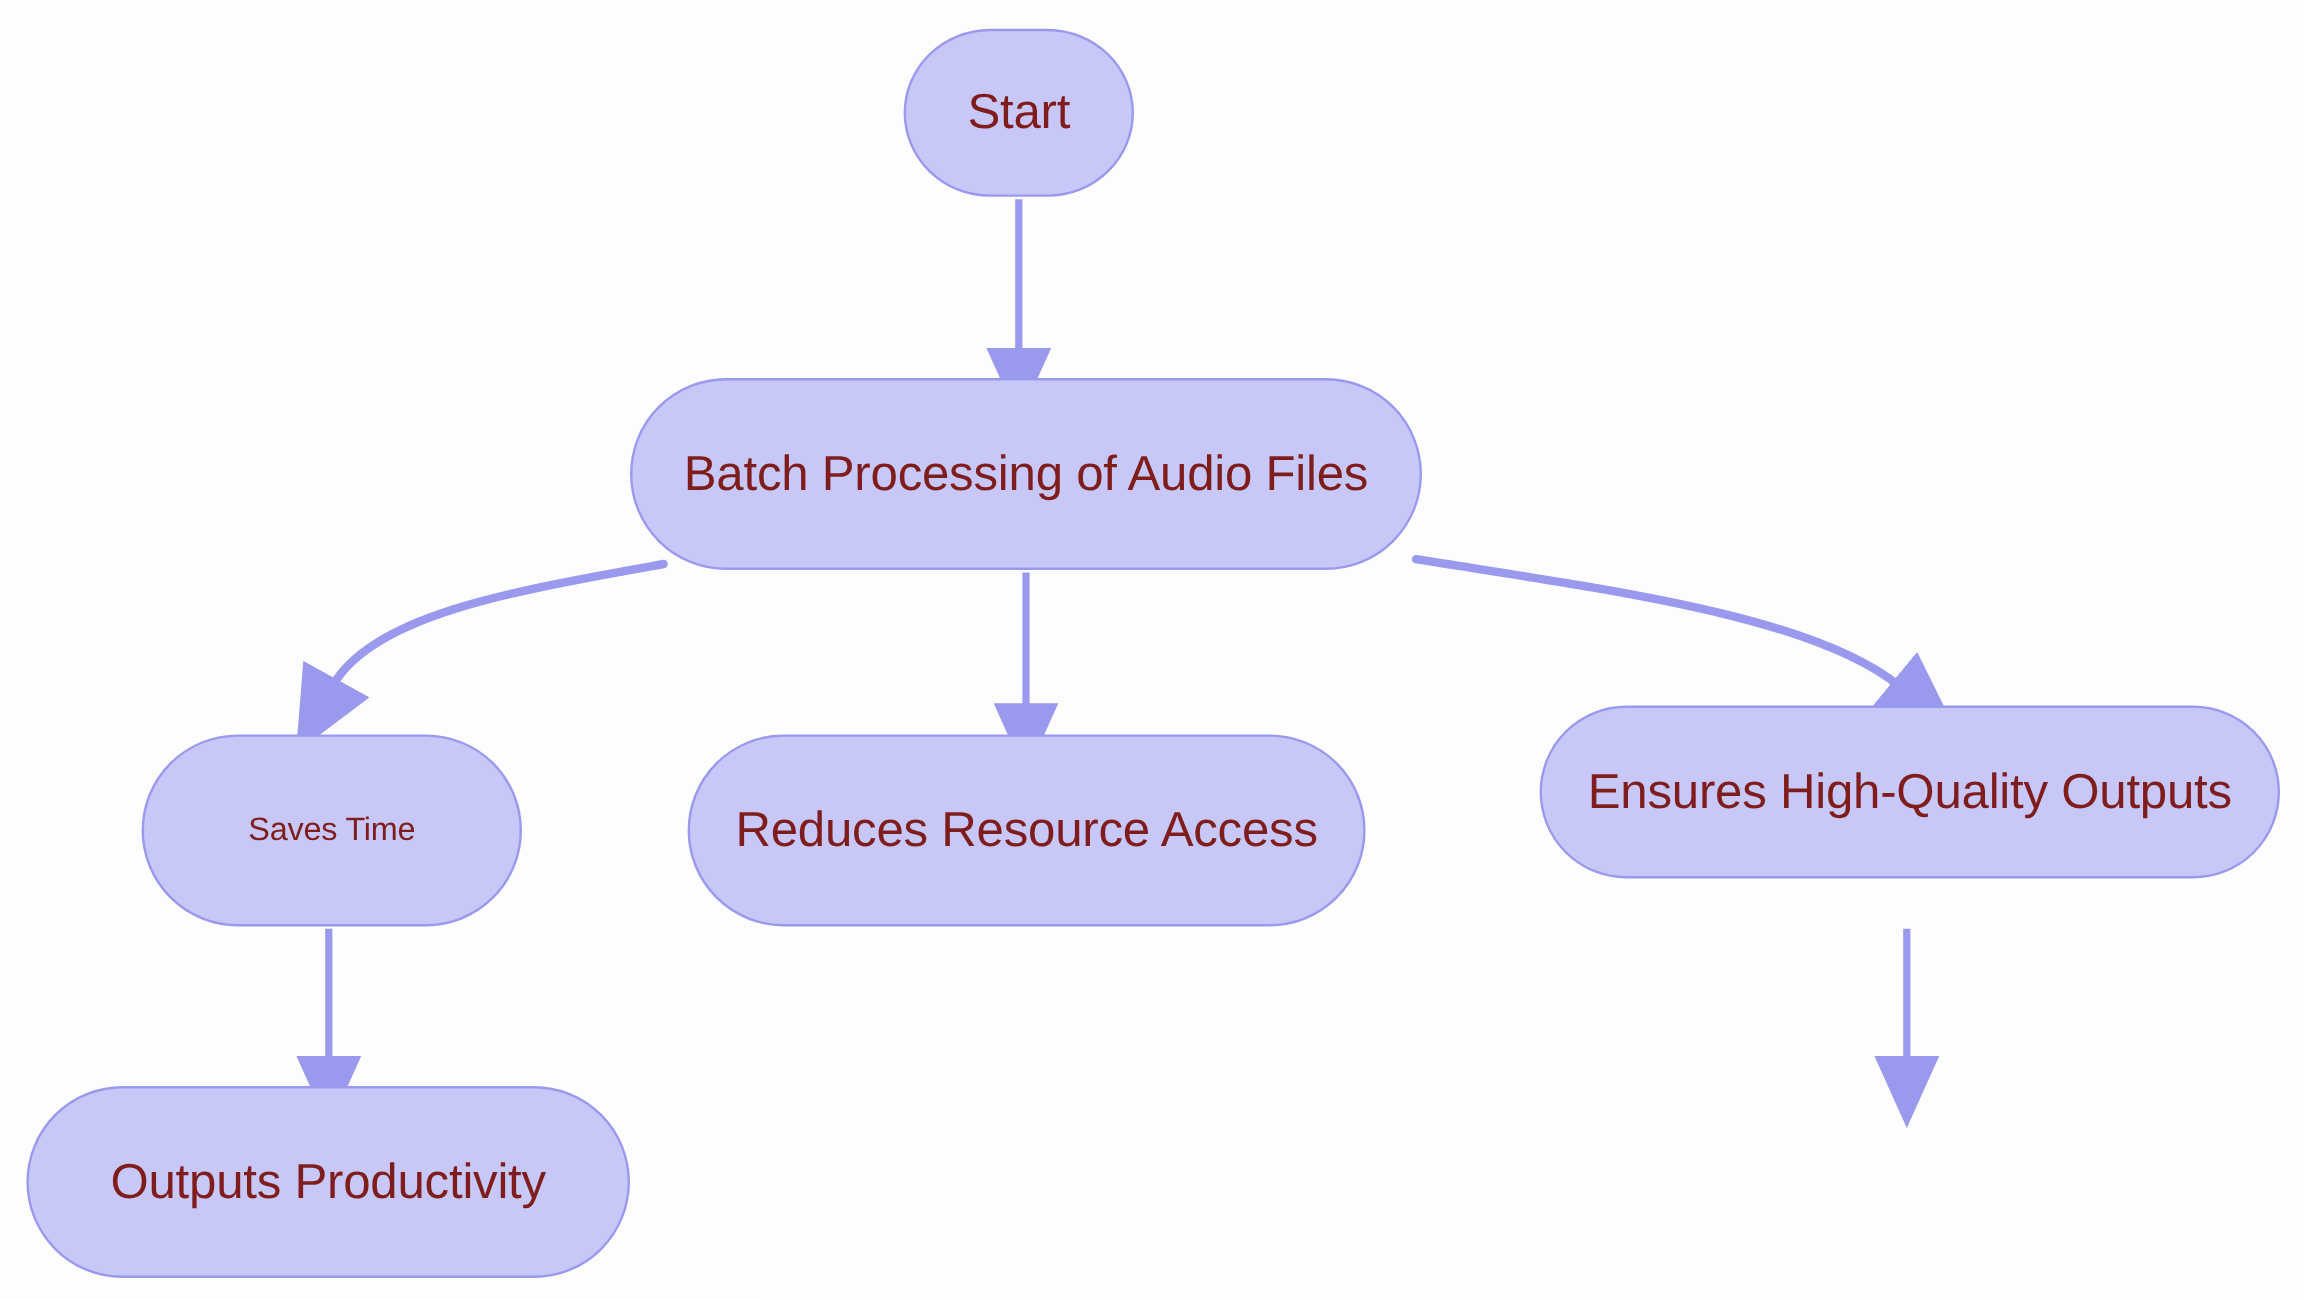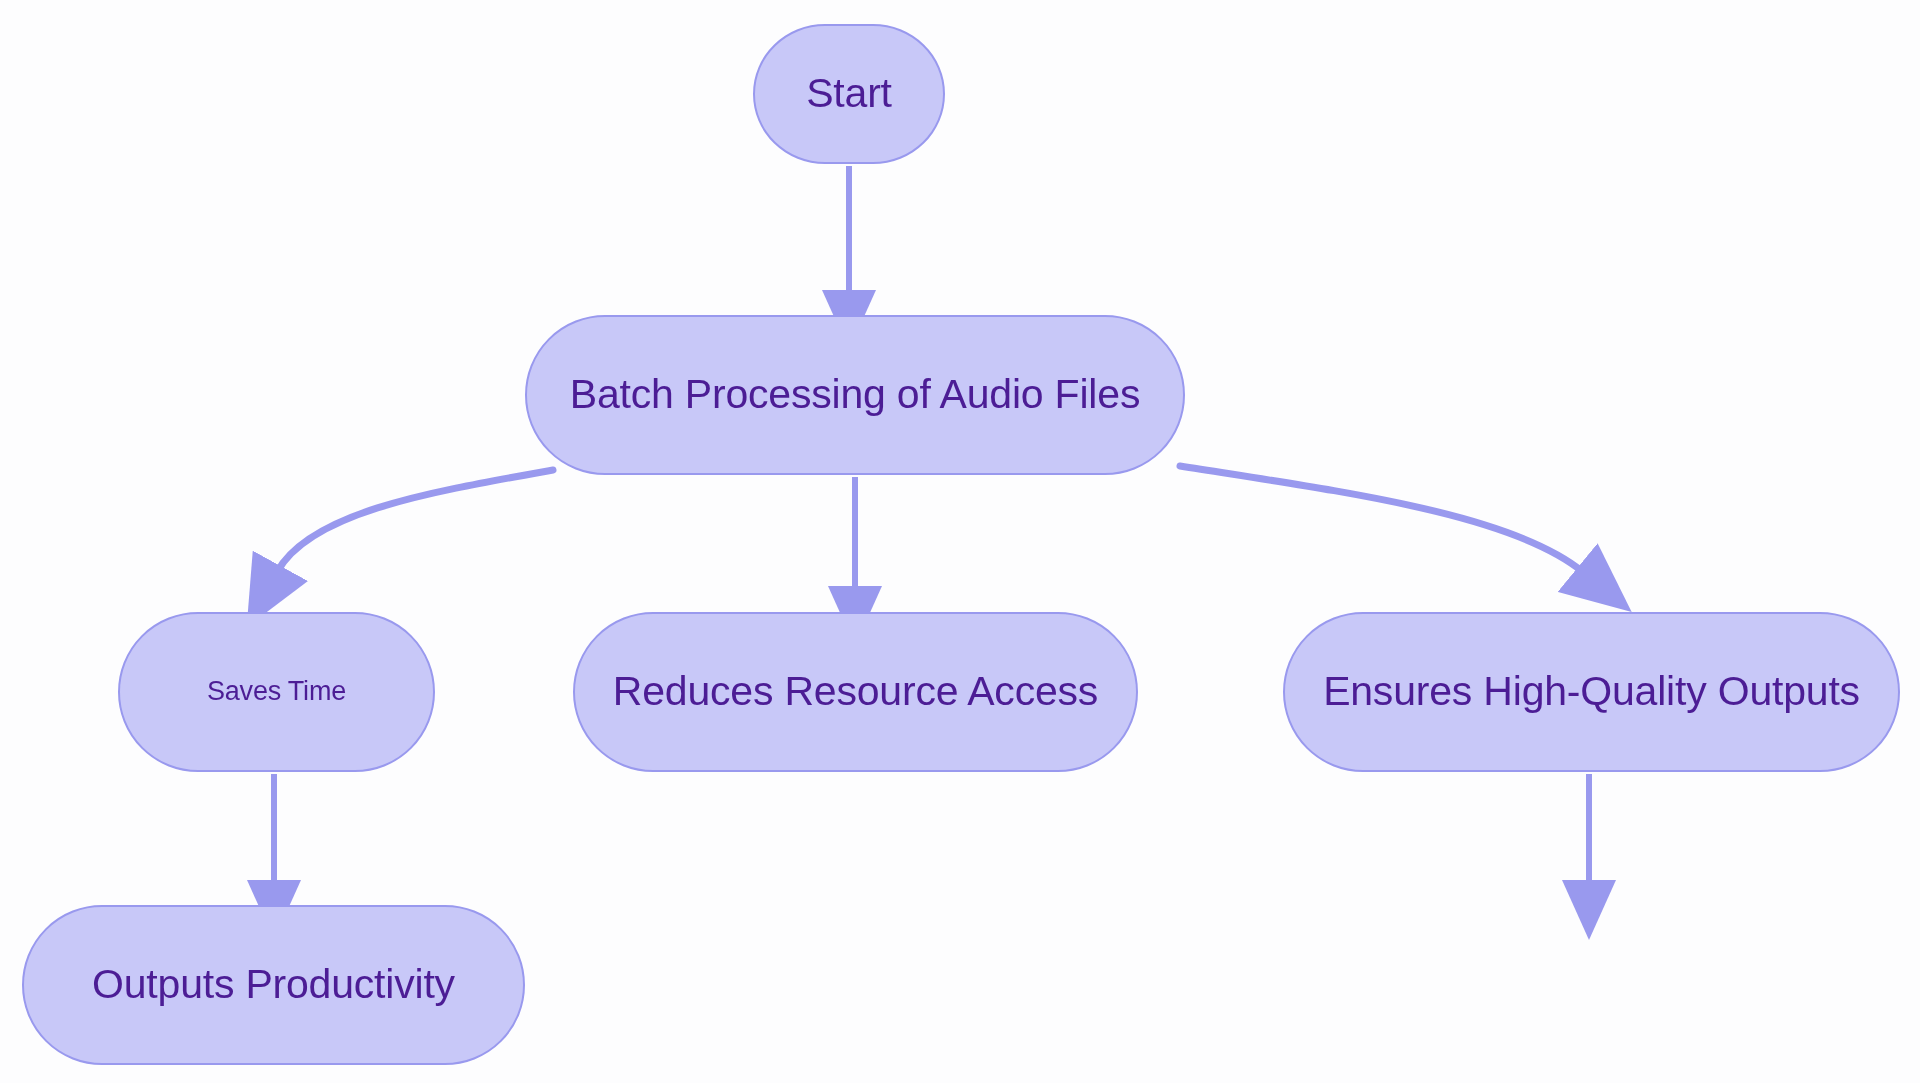--- a/index.html
+++ b/index.html
@@ -28,21 +28,21 @@
   }
   .node {
     position: absolute;
     box-sizing: border-box;
     background: #c8c8f8;
     border: 2px solid #9999ee;
     display: flex;
     align-items: center;
     justify-content: center;
     text-align: center;
-    color: #4c1d95;
+    color: #7f1d1d;
     letter-spacing: -0.2px;
     z-index: 2;
   }
   .node-label {
     display: block;
     white-space: nowrap;
     line-height: 1.1;
   }
 
   
@@ -64,22 +64,22 @@
     border-radius: 80px;
     font-size: 27px;
   }
   #node-reduces {
     left: 573px;  top: 612px;
     width: 565px; height: 160px;
     border-radius: 80px;
     font-size: 41px;
   }
   #node-ensures {
-    left: 1283px; top: 612px;
-    width: 617px; height: 160px;
+    left: 1283px; top: 588px;
+    width: 617px; height: 144px;
     border-radius: 80px;
     font-size: 41px;
   }
   #node-enhances {
     left: 22px;   top: 905px;
     width: 503px; height: 160px;
     border-radius: 80px;
     font-size: 41px;
   }
   #node-improves {

